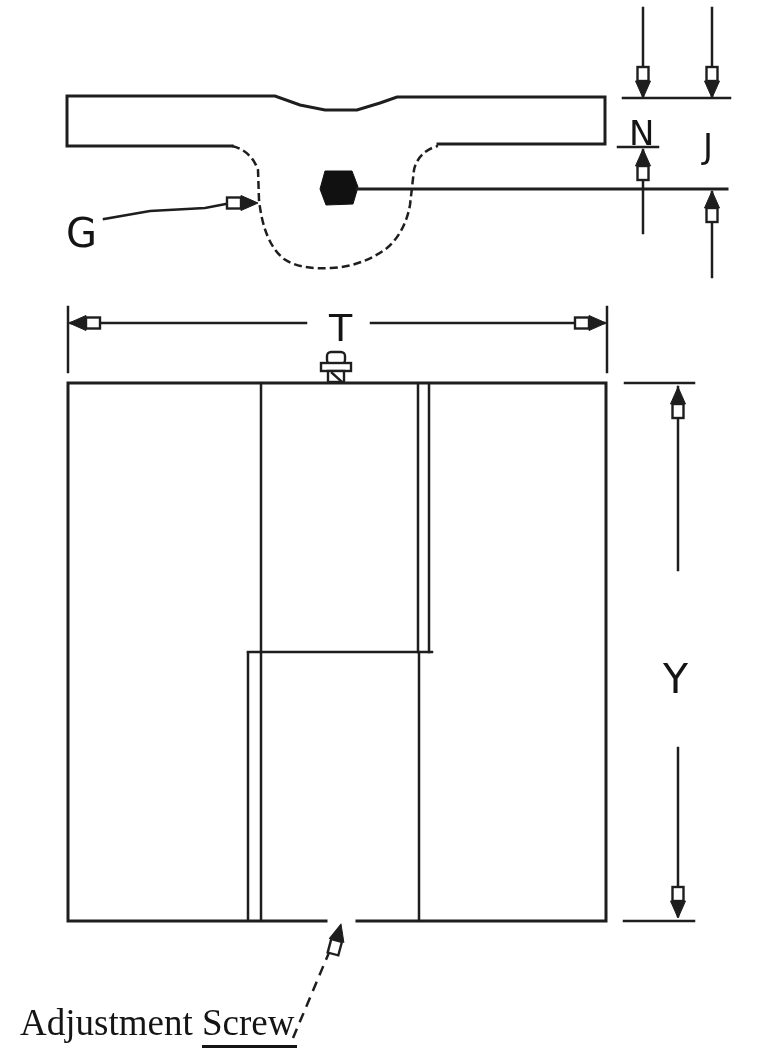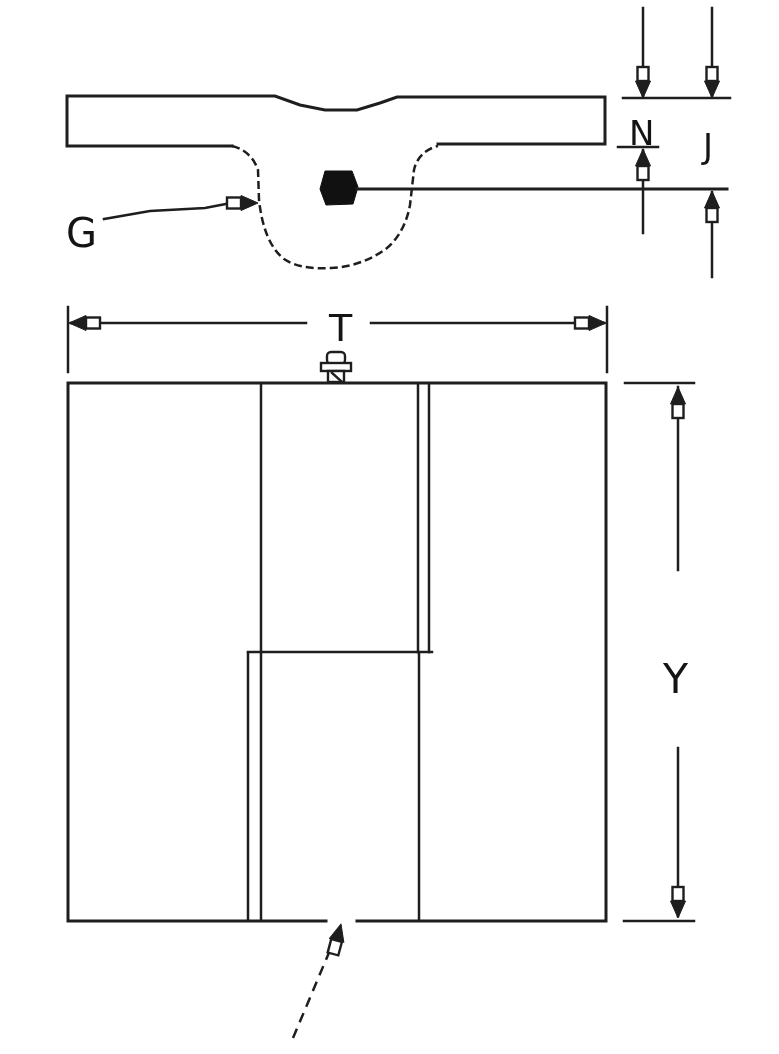--- a/index.html
+++ b/index.html
@@ -98,14 +98,18 @@
   <div class="label" style="left:66px;top:213px;font-size:40px;">G</div>
 
   <div class="label" style="left:629px;top:116px;font-size:34px;">N</div>
 
   <div class="label" style="left:703px;top:129px;font-size:34px;">J</div>
 
   <div class="label" style="left:329px;top:309px;font-size:38px;">T</div>
 
   <div class="label" style="left:663px;top:659px;font-size:41px;">Y</div>
 
+  <div class="label serif" style="left:20px;top:1004px;font-size:37px;">
+    <span>Adjustment</span>
+    <span class="underlined">Screw</span>
+  </div>
 
 </div>
 
 </body></html>

